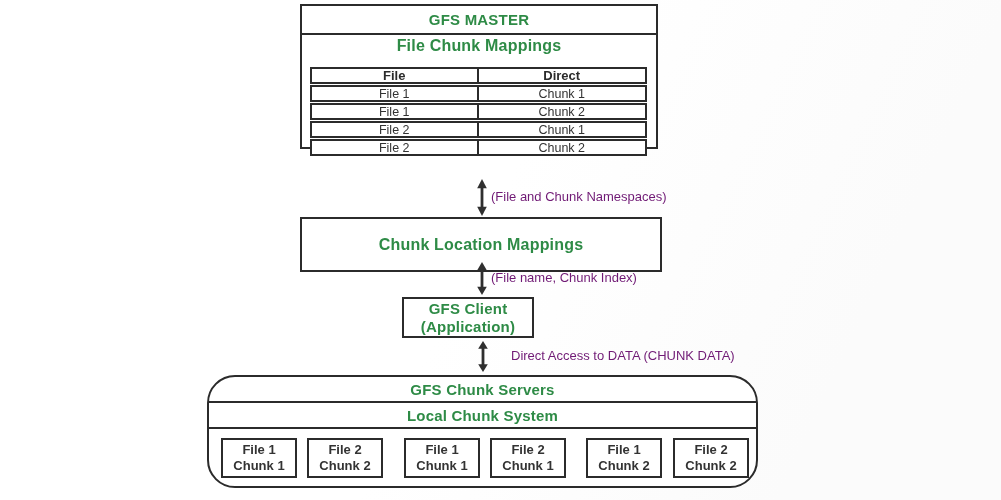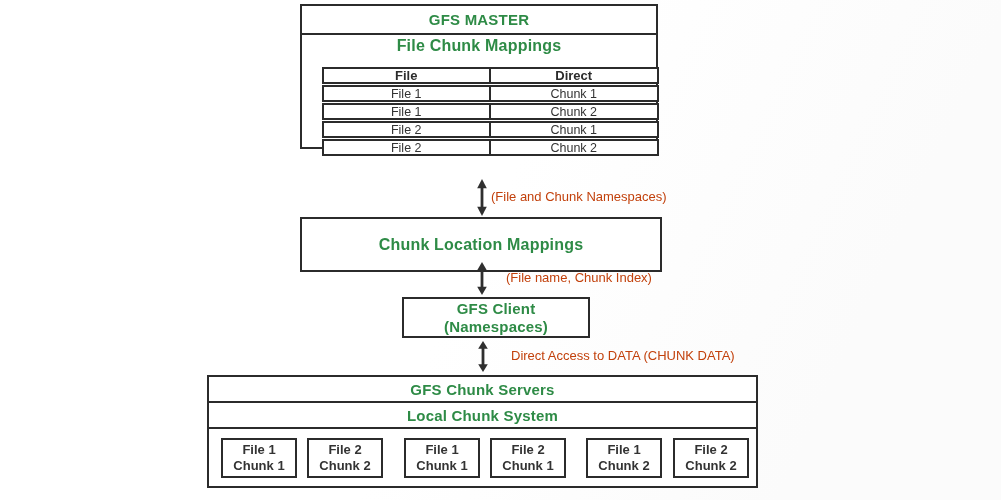--- a/index.html
+++ b/index.html
@@ -18,48 +18,48 @@
     color:#2e8b46;font-weight:700;font-size:15px;letter-spacing:.2px;
     text-align:center;
   }
   
   .master{left:300px;top:4px;width:358px;height:145px;}
   .master-titlebar{
     height:27px;border-bottom:2px solid #2b2b2b;
     display:flex;align-items:center;justify-content:center;
   }
   .master-subtitle{margin-top:2px;font-size:16px;}
-  .map-table{position:absolute;left:20px;top:61px;width:337px;}
+  .map-table{position:absolute;left:8px;top:61px;width:337px;}
   .map-row{
     display:flex;height:17px;margin-bottom:1px;box-sizing:border-box;
     border:2px solid #2b2b2b;background:#fff;
   }
   .map-cell{
     width:50%;box-sizing:border-box;text-align:center;
     font-size:12.5px;line-height:12px;color:#333;
     display:flex;align-items:center;justify-content:center;
   }
   .map-cell:first-child{border-right:2px solid #2b2b2b;}
   .map-row.hdr .map-cell{font-weight:700;font-size:13px;color:#2b2b2b;}
   
   .arrow{position:absolute;width:12px;}
   .arrow-label{
-    position:absolute;font-size:13px;font-weight:500;color:#c2410c;
+    position:absolute;font-size:13px;font-weight:500;color:#701a75;
     white-space:nowrap;line-height:16px;
   }
   
   .clm{left:300px;top:217px;width:362px;height:55px;
        display:flex;align-items:center;justify-content:center;}
   .clm .green-title{font-size:16px;}
   
-  .client{left:402px;top:297px;width:188px;height:41px;
+  .client{left:402px;top:297px;width:132px;height:41px;
           display:flex;align-items:center;justify-content:center;}
   .client .green-title{font-size:15px;line-height:18px;}
   
-  .servers{left:207px;top:375px;width:551px;height:113px;}
+  .servers{left:207px;top:375px;width:551px;height:113px;border-radius:28px;}
   .srv-row{
     height:26px;border-bottom:2px solid #2b2b2b;box-sizing:border-box;
     display:flex;align-items:center;justify-content:center;
   }
   .chunk-area{position:relative;height:57px;}
   .chunk-box{
     position:absolute;top:9px;width:76px;height:40px;
     border:2px solid #2b2b2b;background:#fff;box-sizing:border-box;
     display:flex;flex-direction:column;align-items:center;justify-content:center;
     font-size:13px;font-weight:600;color:#333;line-height:16px;text-align:center;
@@ -108,26 +108,26 @@
 
   <div class="box clm">
     <span class="green-title">Chunk Location Mappings</span>
   </div>
 
   <svg class="arrow" style="left:476px;top:262px;height:33px;" viewBox="0 0 12 36" preserveAspectRatio="none">
     <line x1="6" y1="8" x2="6" y2="28" stroke="#2f2f2f" stroke-width="2.8"></line>
     <polygon points="6,0 1.2,9 10.8,9" fill="#2f2f2f"></polygon>
     <polygon points="6,36 1.2,27 10.8,27" fill="#2f2f2f"></polygon>
   </svg>
-  <div class="arrow-label" style="left:506px;top:270px;">(File name, Chunk Index)</div>
+  <div class="arrow-label" style="left:491px;top:270px;">(File name, Chunk Index)</div>
 
   <div class="box client">
     <div>
       <div class="green-title">GFS Client</div>
-      <div class="green-title">(Namespaces)</div>
+      <div class="green-title">(Application)</div>
     </div>
   </div>
 
   <svg class="arrow" style="left:477px;top:341px;height:31px;" viewBox="0 0 12 36" preserveAspectRatio="none">
     <line x1="6" y1="8" x2="6" y2="28" stroke="#2f2f2f" stroke-width="2.8"></line>
     <polygon points="6,0 1.2,9 10.8,9" fill="#2f2f2f"></polygon>
     <polygon points="6,36 1.2,27 10.8,27" fill="#2f2f2f"></polygon>
   </svg>
   <div class="arrow-label" style="left:491px;top:348px;margin-left:20px;">Direct Access to DATA (CHUNK DATA)</div>
 

